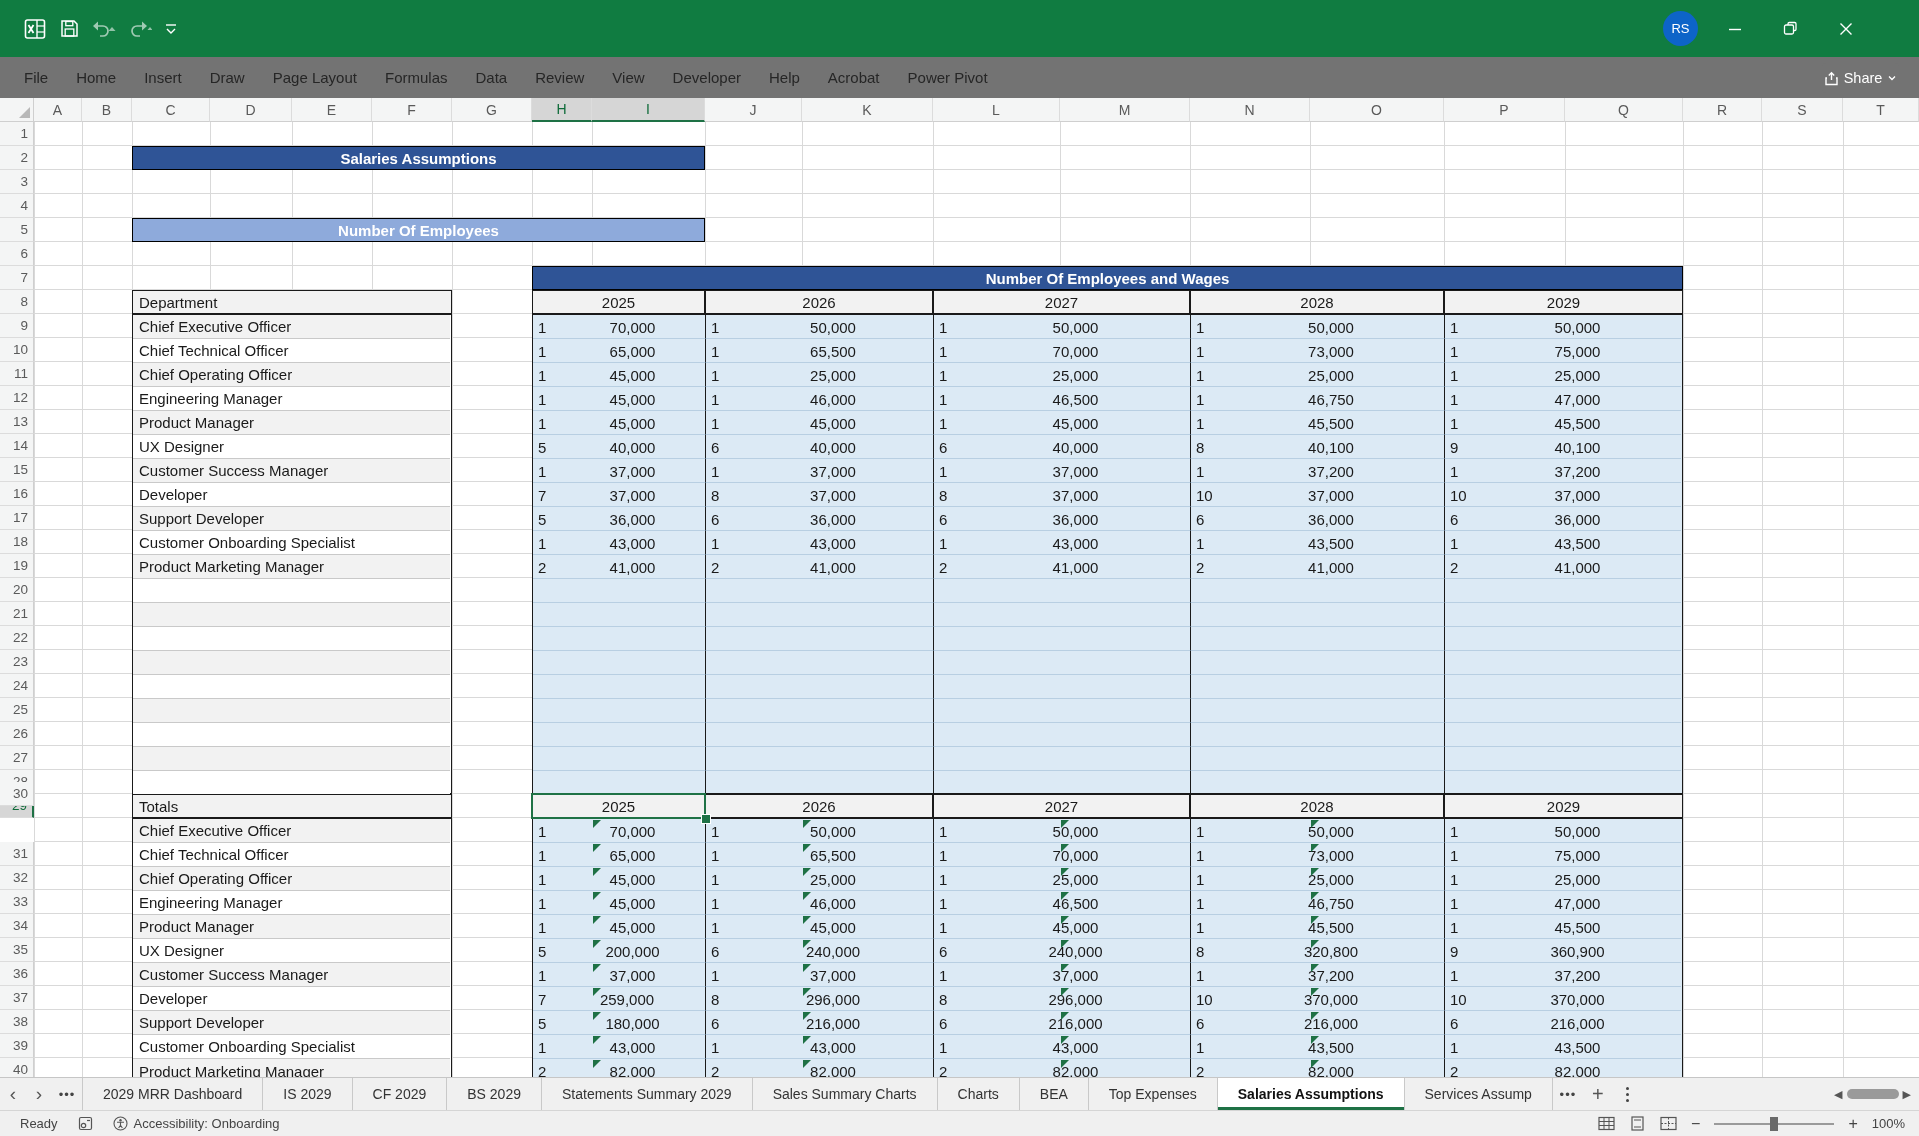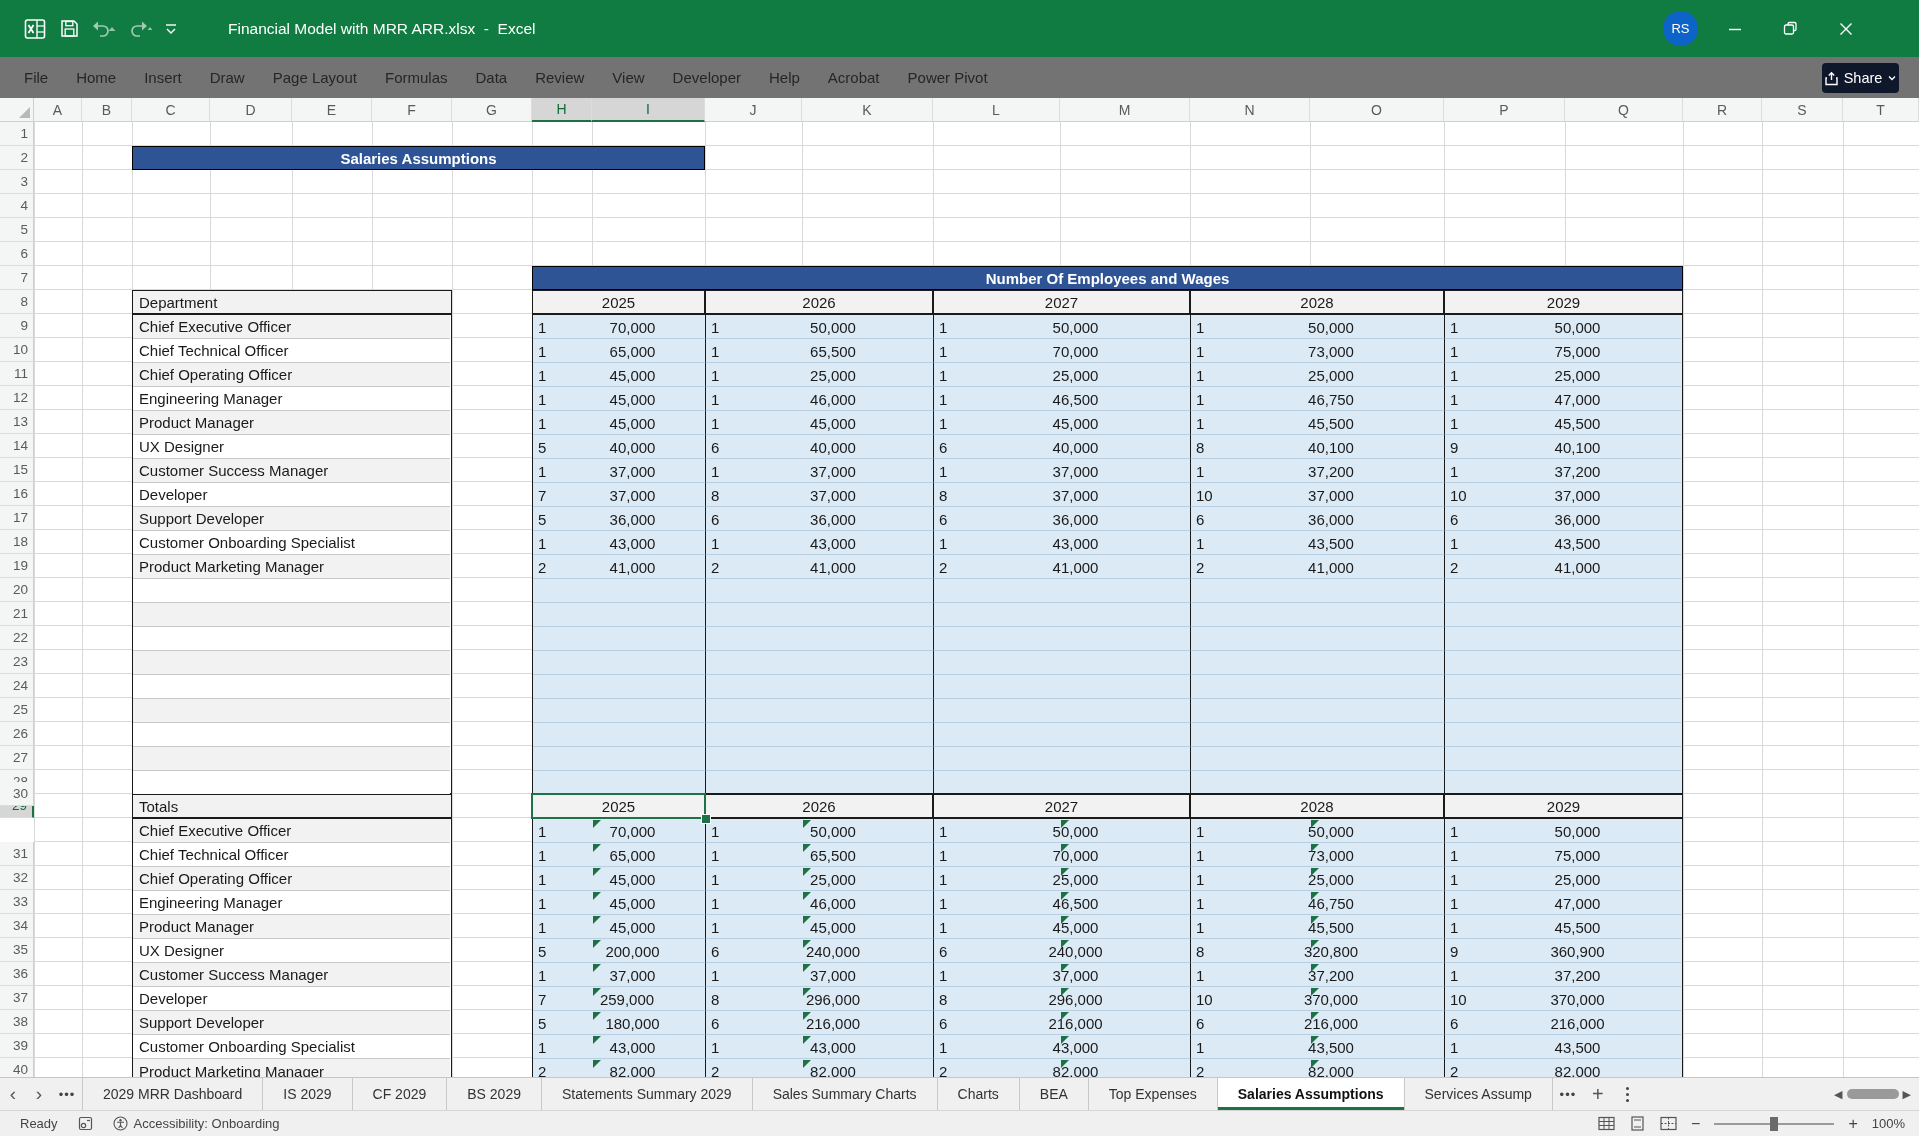--- a/index.html
+++ b/index.html
@@ -13,21 +13,21 @@
   .dim{opacity:.6;}
   #doc-title{position:absolute;top:0;height:57px;display:flex;align-items:center;font-size:15.5px;color:#fff;white-space:pre;}
   #searchbox{position:absolute;left:738px;top:10px;width:462px;height:38px;background:#D5E6DC;border-radius:4px;
              display:flex;align-items:center;color:#2E5B43;font-size:15px;}
   #avatar{position:absolute;left:1663px;top:11px;width:35px;height:35px;border-radius:50%;background:#0D64C8;
           color:#fff;display:flex;align-items:center;justify-content:center;font-size:13px;}
   .winbtn{position:absolute;top:0;width:46px;height:57px;display:flex;align-items:center;justify-content:center;color:#fff;}
   
   #menubar{position:absolute;left:0;top:57px;width:1919px;height:41px;background:#737373;display:flex;align-items:center;}
   .menu-item{padding:0 14px;font-size:15px;color:#262626;height:41px;display:flex;align-items:center;}
-  #share-btn{position:absolute;left:1822px;top:63px;width:77px;height:30px;background:#0f172a;border-radius:4px;
+  #share-btn{position:absolute;left:1822px;top:63px;width:77px;height:30px;background:#737373;border-radius:4px;
              color:#fff;font-size:14.5px;display:flex;align-items:center;justify-content:center;gap:5px;}
   
   #sheet{position:absolute;left:0;top:98px;width:1919px;height:979px;background:#fff;overflow:hidden;}
   .colhdr{position:absolute;top:0;height:24px;background:#F4F5F5;border-right:1px solid #DCDCDC;border-bottom:1px solid #CFCFCF;
           display:flex;align-items:center;justify-content:center;font-size:14px;color:#5A5A5A;box-sizing:border-box;}
   .colhdr.sel{background:#D6D6D6;border-bottom:2px solid #1E7145;color:#0E6B39;}
   .rowhdr{position:absolute;left:0;width:34px;background:#F4F5F5;border-right:1px solid #CFCFCF;border-bottom:1px solid #DCDCDC;
           display:flex;align-items:center;justify-content:flex-end;padding-right:5px;font-size:13.5px;color:#5A5A5A;box-sizing:border-box;}
   .rowhdr.sel{background:#D6D6D6;border-right:2px solid #1E7145;color:#0E6B39;}
   #corner{position:absolute;left:0;top:0;width:34px;height:24px;background:#F4F5F5;border-right:1px solid #CFCFCF;border-bottom:1px solid #CFCFCF;box-sizing:border-box;}
@@ -106,21 +106,20 @@
             <path d="M28 9l2.5 3h-5z" fill="#fff" opacity=".9"></path>
           </svg>
       </span>
       <span class="qbtn">
         <svg width="16" height="16" viewBox="0 0 16 16">
             <line x1="3" y1="4" x2="13" y2="4" stroke="#fff" stroke-width="1.4"></line>
             <path d="M4 8l4 4 4-4" fill="none" stroke="#fff" stroke-width="1.4"></path>
           </svg>
       </span>
     </div>
-    <div id="doc-title" style="left:228px;">Financial Model with MRR ARR.xlsx  -  Excel</div>
 
 
     <div id="avatar">
         <span>RS</span>
       </div>
 
     <div class="winbtn" style="left:1712px;">
       <svg width="14" height="14" viewBox="0 0 14 14">
           <line x1="1" y1="7.5" x2="13" y2="7.5" stroke="#fff" stroke-width="1.4"></line>
         </svg>
@@ -246,20 +245,21 @@
       <div class="abs vline" style="left: 933px; top: 24px; width: 1px; height: 955px;"></div>
       <div class="abs vline" style="left: 1060px; top: 24px; width: 1px; height: 955px;"></div>
       <div class="abs vline" style="left: 1190px; top: 24px; width: 1px; height: 955px;"></div>
       <div class="abs vline" style="left: 1310px; top: 24px; width: 1px; height: 955px;"></div>
       <div class="abs vline" style="left: 1444px; top: 24px; width: 1px; height: 955px;"></div>
       <div class="abs vline" style="left: 1565px; top: 24px; width: 1px; height: 955px;"></div>
       <div class="abs vline" style="left: 1683px; top: 24px; width: 1px; height: 955px;"></div>
       <div class="abs vline" style="left: 1762px; top: 24px; width: 1px; height: 955px;"></div>
       <div class="abs vline" style="left: 1843px; top: 24px; width: 1px; height: 955px;"></div>
       <div class="abs banner" style="left: 132px; top: 48px; width: 573px; height: 24px; background: rgb(47, 84, 150);">Salaries Assumptions</div>
+      <div class="abs banner" style="left: 132px; top: 120px; width: 573px; height: 24px; background: rgb(142, 170, 219);">Number Of Employees</div>
       <div class="abs ltrow blk" style="left: 132px; top: 192px; width: 320px; height: 24px; background: rgb(242, 242, 242);">Department</div>
       <div class="abs blk" style="left: 132px; top: 216px; width: 320px; height: 480px; background: rgb(255, 255, 255);">
         <div class="abs ltrow" style="left: 0px; top: 0px; width: 317px; height: 24px; background: rgb(242, 242, 242); border-bottom: 1px solid rgb(201, 201, 201);">Chief Executive Officer</div>
         <div class="abs ltrow" style="left: 0px; top: 24px; width: 317px; height: 24px; background: rgb(255, 255, 255); border-bottom: 1px solid rgb(201, 201, 201);">Chief Technical Officer</div>
         <div class="abs ltrow" style="left: 0px; top: 48px; width: 317px; height: 24px; background: rgb(242, 242, 242); border-bottom: 1px solid rgb(201, 201, 201);">Chief Operating Officer</div>
         <div class="abs ltrow" style="left: 0px; top: 72px; width: 317px; height: 24px; background: rgb(255, 255, 255); border-bottom: 1px solid rgb(201, 201, 201);">Engineering Manager</div>
         <div class="abs ltrow" style="left: 0px; top: 96px; width: 317px; height: 24px; background: rgb(242, 242, 242); border-bottom: 1px solid rgb(201, 201, 201);">Product Manager</div>
         <div class="abs ltrow" style="left: 0px; top: 120px; width: 317px; height: 24px; background: rgb(255, 255, 255); border-bottom: 1px solid rgb(201, 201, 201);">UX Designer</div>
         <div class="abs ltrow" style="left: 0px; top: 144px; width: 317px; height: 24px; background: rgb(242, 242, 242); border-bottom: 1px solid rgb(201, 201, 201);">Customer Success Manager</div>
         <div class="abs ltrow" style="left: 0px; top: 168px; width: 317px; height: 24px; background: rgb(255, 255, 255); border-bottom: 1px solid rgb(201, 201, 201);">Developer</div>

